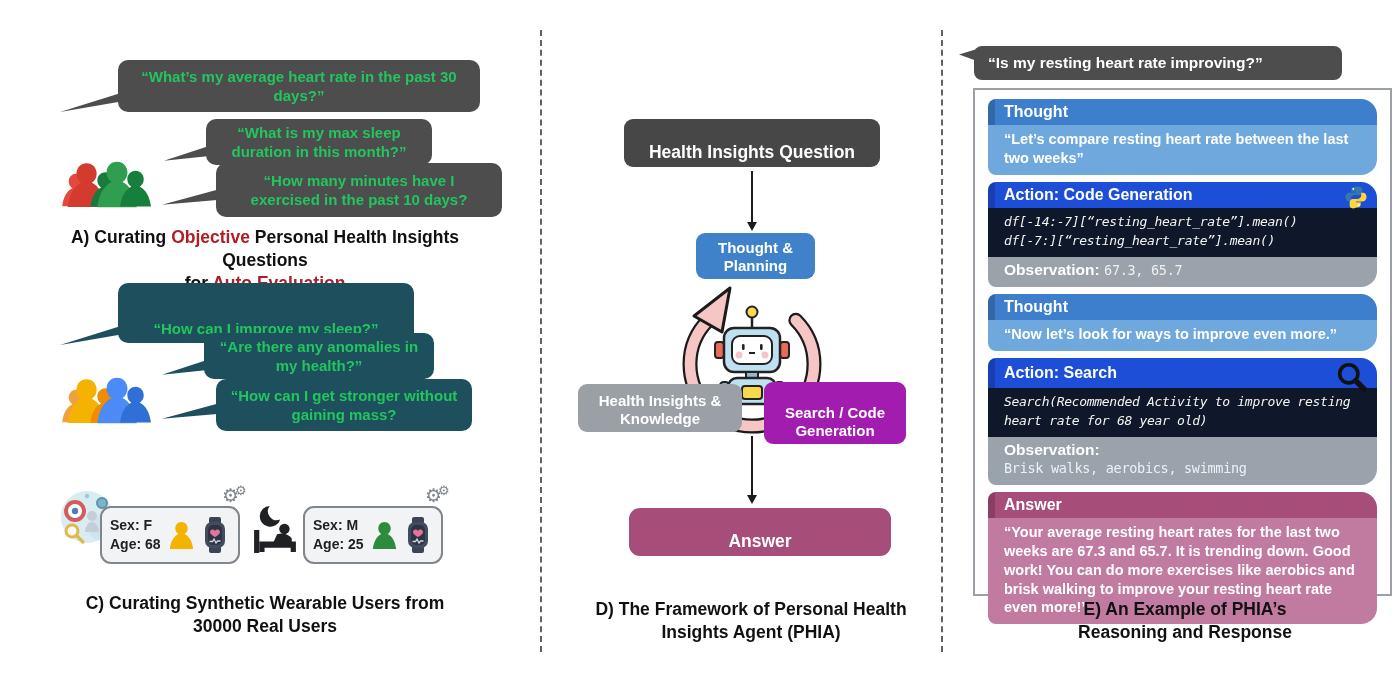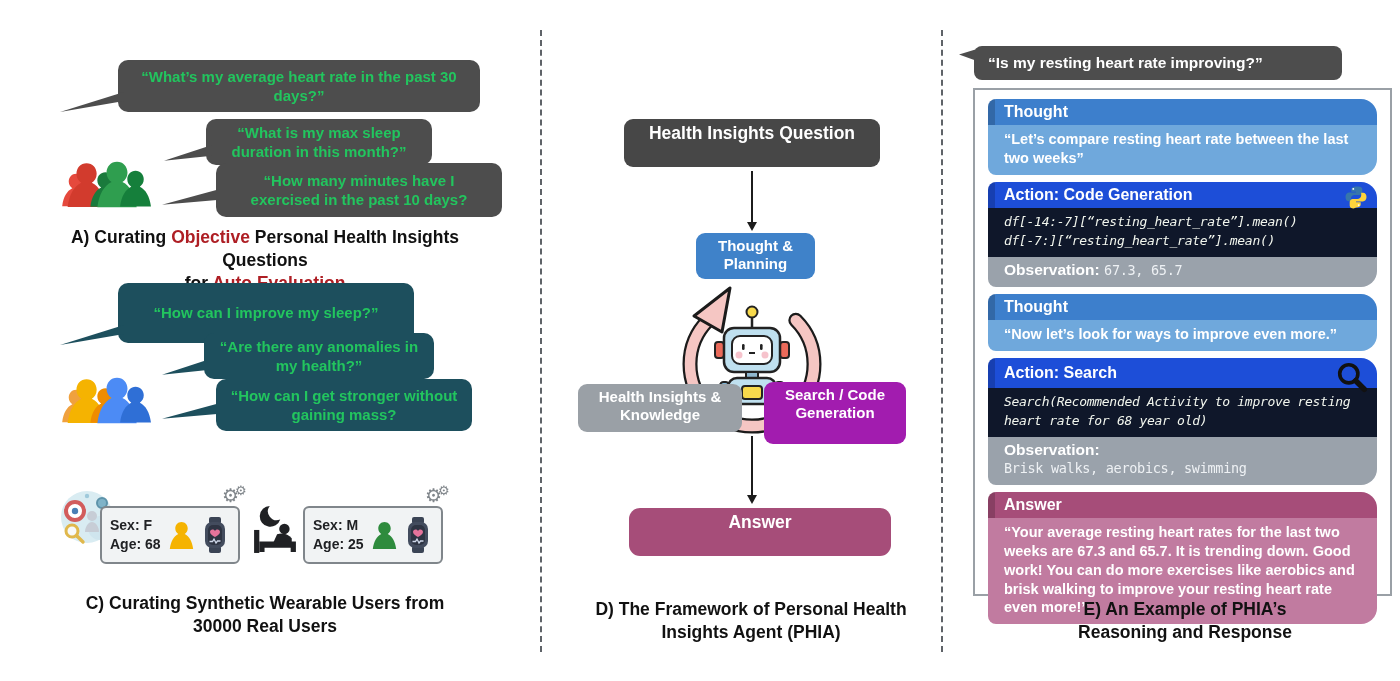--- a/index.html
+++ b/index.html
@@ -20,27 +20,27 @@
   .t-eleft{clip-path:polygon(0 35%,100% 0,100% 75%);}
   
   .caption{position:absolute;text-align:center;font-weight:bold;font-size:17.5px;
            line-height:1.32;color:#111;}
   .hl-red{color:#ae1e24;}
   .hl-green{color:#58a55c;}
   
   .sep{position:absolute;top:30px;height:622px;border-left:2.5px dashed #5f6368;width:0;}
   
   .ccard{position:absolute;width:140px;height:58px;background:#f1f3f4;border:2px solid #80868b;
-         border-radius:6px;display:flex;align-items:center;gap:7px;padding:4px 8px;box-sizing:border-box;}
+         border-radius:11px;display:flex;align-items:center;gap:7px;padding:4px 8px;box-sizing:border-box;}
   .cinfo{font-size:14px;font-weight:bold;color:#202124;line-height:1.35;white-space:nowrap;}
   .gears{position:absolute;color:#80868b;font-size:19px;line-height:1;}
   .gears .g2{font-size:13px;position:relative;top:-7px;left:-4px;}
   
   .dbox{position:absolute;color:#fff;font-weight:bold;text-align:center;border-radius:9px;
-        display:flex;align-items:flex-start;justify-content:center;line-height:1.2;box-sizing:border-box;padding:4px 10px;}
+        display:flex;align-items:flex-end;justify-content:center;line-height:1.2;box-sizing:border-box;padding:4px 10px;}
   .varrow{position:absolute;width:2px;background:#1c1c1c;}
   .varrow::after{content:"";position:absolute;bottom:-8px;left:-4.5px;
                  border:5.5px solid transparent;border-top:9px solid #1c1c1c;border-bottom:0;}
   
   .ebubble{position:absolute;background:#4d4d4d;color:#fff;font-weight:bold;font-size:15.5px;
            border-radius:8px;display:flex;align-items:center;padding:5px 14px;box-sizing:border-box;}
   .ebox{position:absolute;background:#fff;border:2px solid #9aa0a6;box-sizing:border-box;
         padding:9px 13px;display:flex;flex-direction:column;gap:7px;}
   .ecard{border-radius:8px 16px 16px 8px;overflow:hidden;position:relative;flex:none;}
   .ehead{position:relative;color:#fff;font-weight:bold;font-size:16px;padding:4px 14px 4px 16px;}
@@ -85,21 +85,21 @@
     <use href="#pawn" fill="#d23b2d" transform="translate(6,4) scale(1.08)"></use>
     <use href="#pawn" fill="#1a7a3c" transform="translate(36,16) scale(0.85)"></use>
     <use href="#pawn" fill="#2f9e4f" transform="translate(44,2) scale(1.12)"></use>
     <use href="#pawn" fill="#157f3b" transform="translate(74,14) scale(0.88)"></use>
   </svg>
   <div class="caption" style="left:28px;top:226px;width:474px;">
     <div><span>A) Curating </span><span class="hl-red">Objective</span><span> Personal Health Insights Questions</span></div>
     <div><span>for </span><span class="hl-red">Auto Evaluation</span></div>
   </div>
 
-  <div class="bubble teal" style="left:118px;top:283px;width:296px;height:60px;">
+  <div class="bubble teal" style="left:118px;top:283px;width:296px;height:60px;align-items:flex-end;">
     <div class="tail teal t-downleft" style="left:-58px;bottom:-2px;width:64px;height:20px;"></div>
     <span>“How can I improve my sleep?”</span>
   </div>
   <div class="bubble teal" style="left:204px;top:333px;width:230px;height:46px;">
     <div class="tail teal t-left" style="left:-42px;bottom:2px;width:48px;height:18px;"></div>
     <span>“Are there any anomalies in my health?”</span>
   </div>
   <div class="bubble teal" style="left:216px;top:379px;width:256px;height:52px;">
     <div class="tail teal t-left" style="left:-54px;bottom:10px;width:58px;height:18px;"></div>
     <span>“How can I get stronger without gaining mass?</span>

